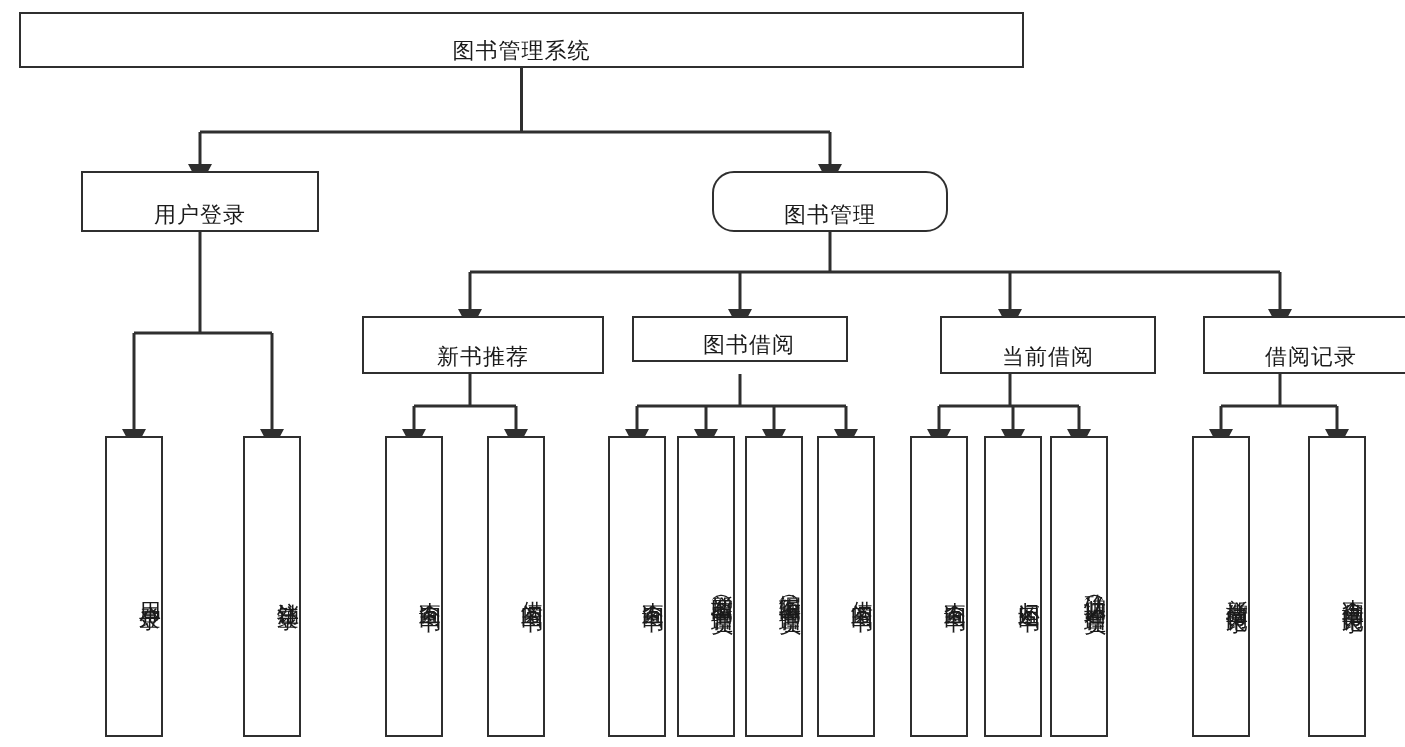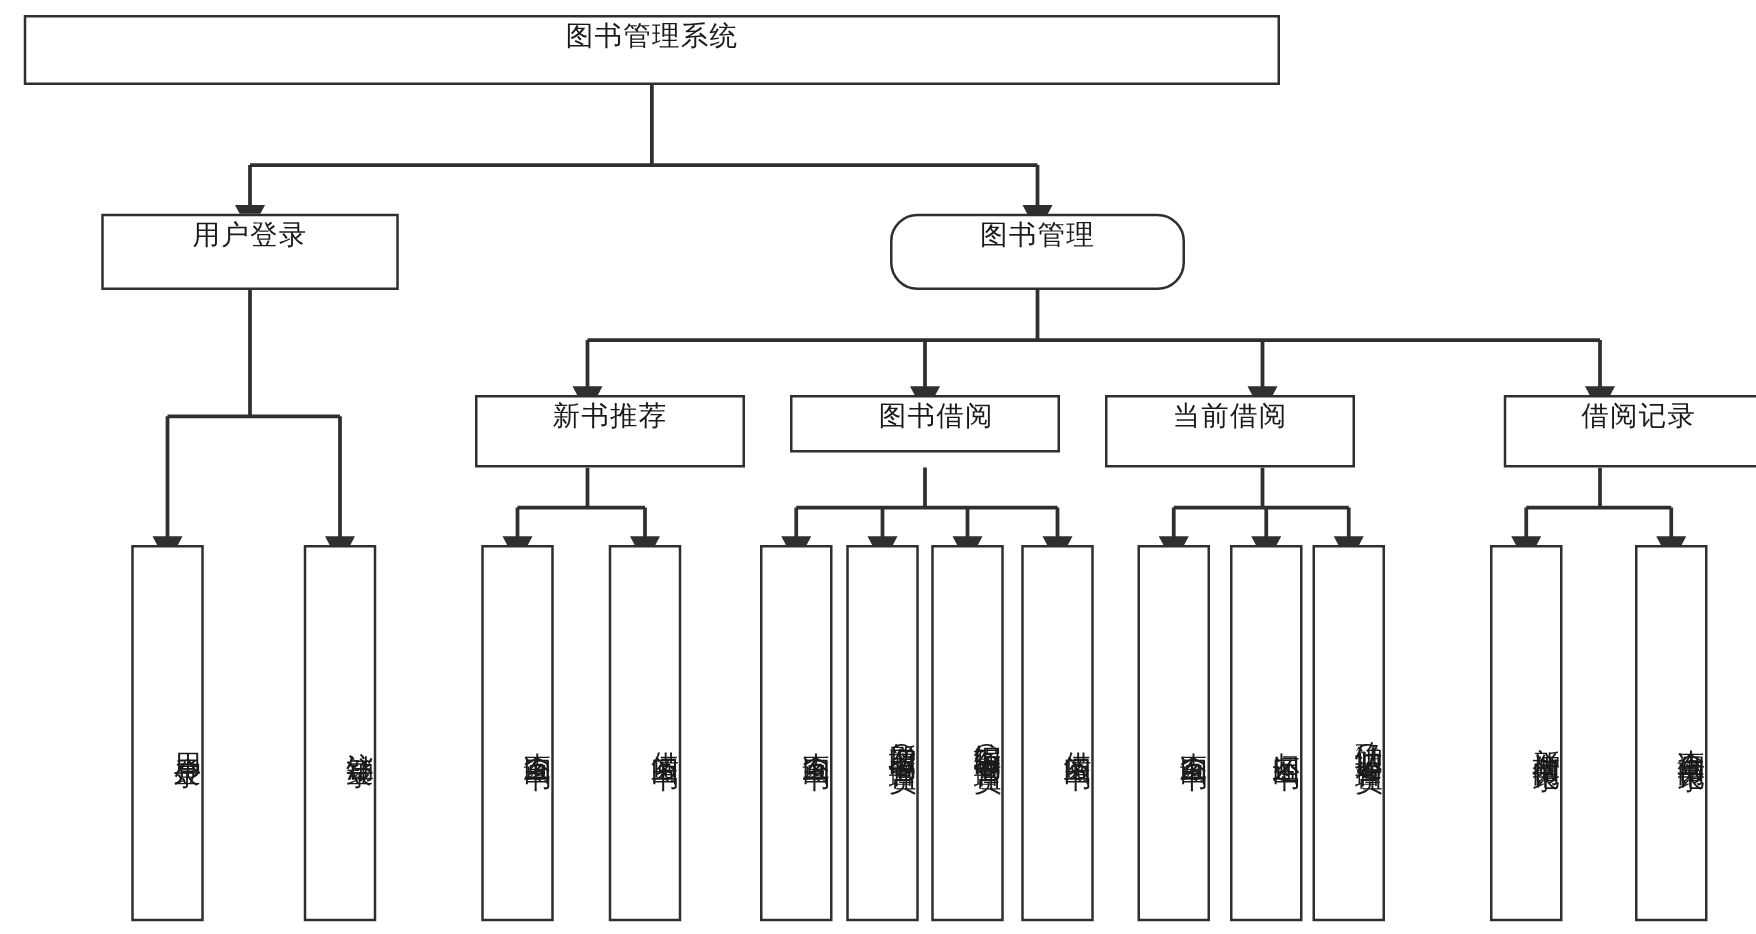--- a/index.html
+++ b/index.html
@@ -23,21 +23,21 @@
     top: 0;
     width: 1405px;
     height: 747px;
   }
   .node {
     position: absolute;
     box-sizing: border-box;
     background: #ffffff;
     border: 2.5px solid #2f2f2f;
     display: flex;
-    align-items: flex-start;
+    align-items: flex-end;
     justify-content: center;
     color: #1a1a1a;
   }
   .node.horiz {
     font-size: 22px;
     letter-spacing: 1px;
   }
   .node.vert {
     writing-mode: vertical-rl;
     text-orientation: upright;
@@ -113,27 +113,27 @@
   <div id="nodes-layer">
       <div class="node horiz" style="left: 19px; top: 12px; width: 1005px; height: 56px;">
         <span class="label">图书管理系统</span>
       </div>
       <div class="node horiz" style="left: 81px; top: 171px; width: 238px; height: 61px;">
         <span class="label">用户登录</span>
       </div>
       <div class="node horiz" style="left: 712px; top: 171px; width: 236px; height: 61px; border-radius: 22px;">
         <span class="label">图书管理</span>
       </div>
-      <div class="node horiz" style="left: 380px; top: 316px; width: 216px; height: 58px;">
+      <div class="node horiz" style="left: 362px; top: 316px; width: 242px; height: 58px;">
         <span class="label">新书推荐</span>
       </div>
       <div class="node horiz" style="left: 632px; top: 316px; width: 216px; height: 46px; padding-left: 18px;">
         <span class="label">图书借阅</span>
       </div>
-      <div class="node horiz" style="left: 884px; top: 316px; width: 200px; height: 58px;">
+      <div class="node horiz" style="left: 940px; top: 316px; width: 216px; height: 58px;">
         <span class="label">当前借阅</span>
       </div>
       <div class="node horiz" style="left: 1172px; top: 316px; width: 216px; height: 58px; margin-left: 31px;">
         <span class="label">借阅记录</span>
       </div>
       <div class="node vert" style="left: 105px; top: 436px; width: 58px; height: 301px;">
         <span class="label">用户登录</span>
       </div>
       <div class="node vert" style="left: 243px; top: 436px; width: 58px; height: 301px;">
         <span class="label">注销登录</span>

